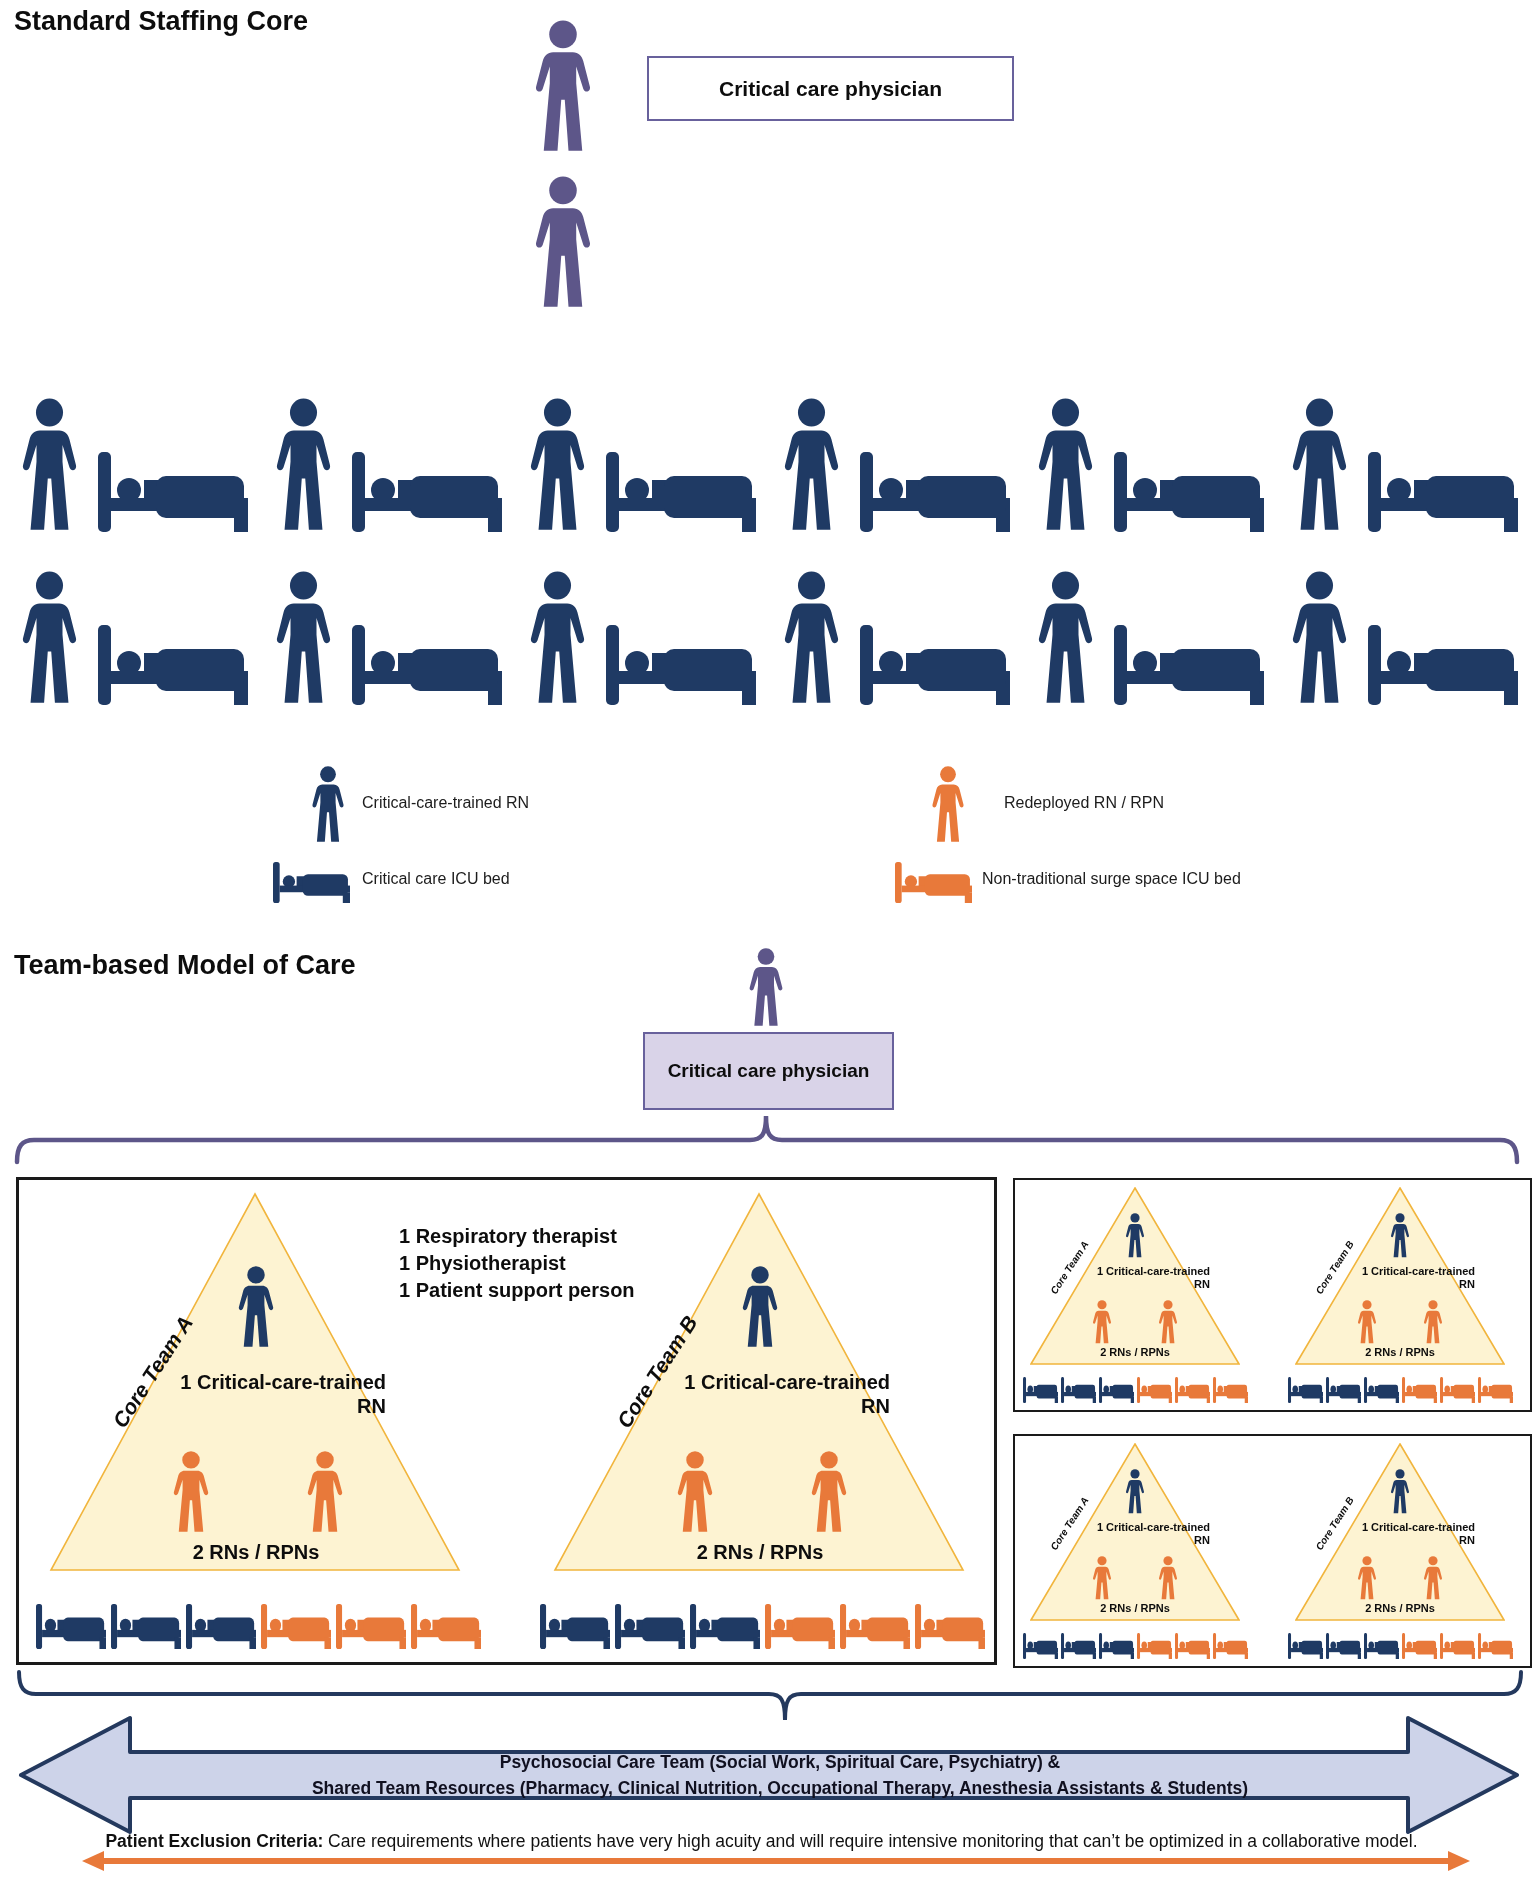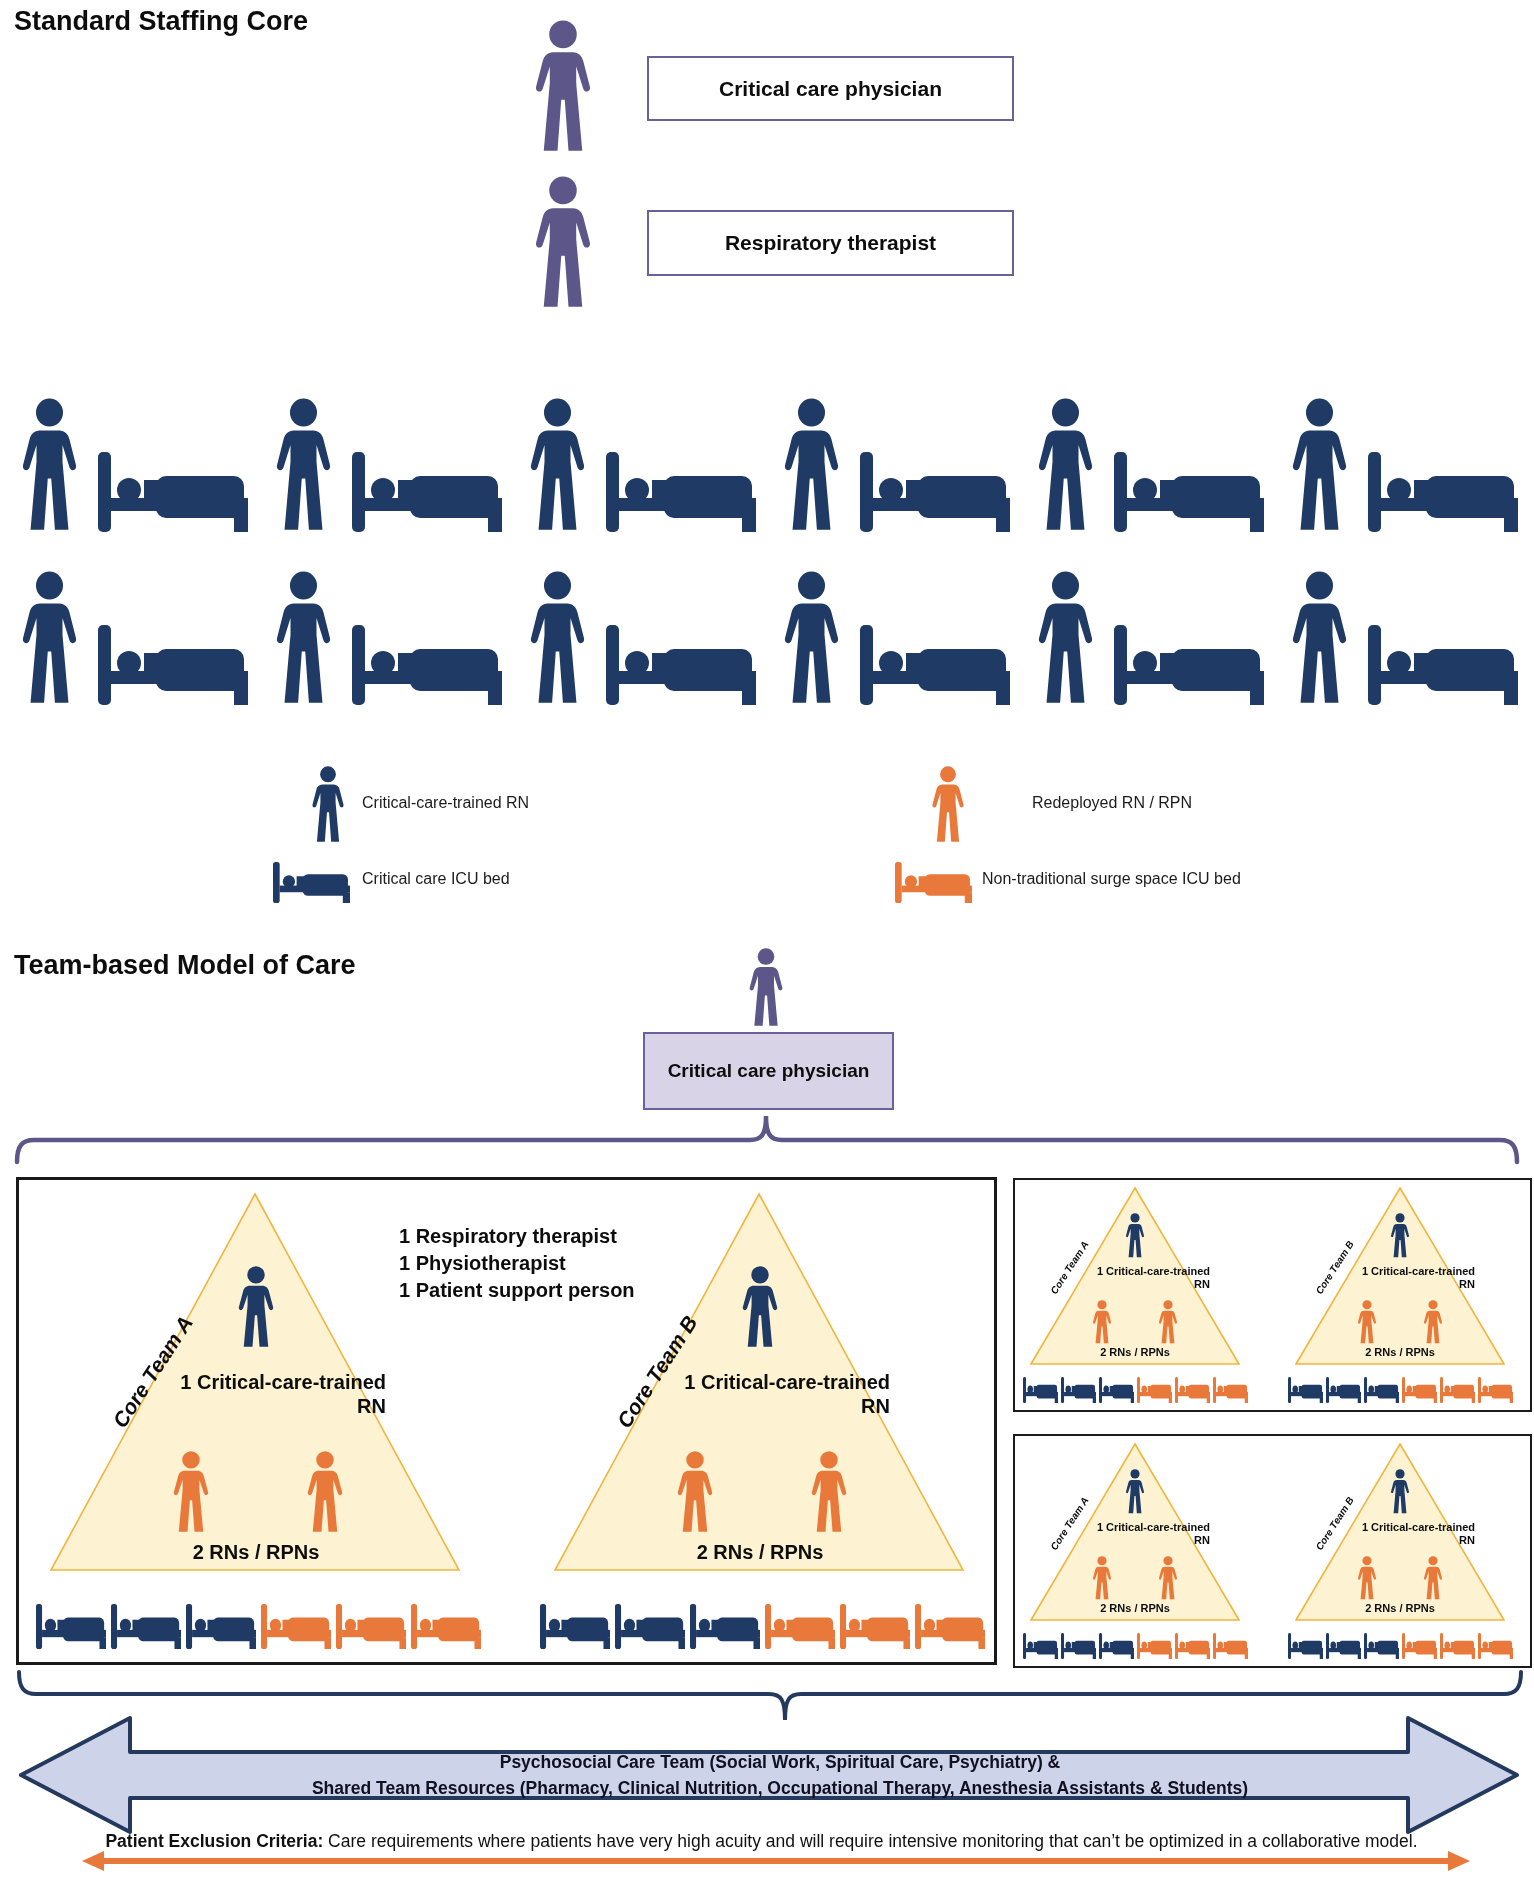--- a/index.html
+++ b/index.html
@@ -66,21 +66,20 @@
   <div class="abs sec-title" style="left:14px;top:6px;">Standard Staffing Core</div>
 
   <svg class="abs c-purple" style="left:530px;top:20px;" width="66" height="133">
       <use href="#icn-person"></use>
     </svg>
   <div class="abs role-box" style="left:647px;top:56px;width:363px;height:61px;">Critical care physician</div>
 
   <svg class="abs c-purple" style="left:530px;top:176px;" width="66" height="133">
       <use href="#icn-person"></use>
     </svg>
-  <div class="abs role-box" style="left:647px;top:210px;width:363px;height:62px;">Respiratory therapist</div>
 
   <div class="abs staff-row" style="left:17px;top:398px;">
   <div class="unit">
     <svg class="c-navy" width="65" height="134">
           <use href="#icn-person"></use>
         </svg>
     <svg class="c-navy" width="150" height="80">
           <use href="#icn-bed"></use>
         </svg>
   </div>
@@ -187,21 +186,21 @@
 </div>
 
   <svg class="abs c-navy" style="left:309px;top:766px;" width="38" height="77">
       <use href="#icn-person"></use>
     </svg>
   <div class="abs legend-label" style="left:362px;top:794px;">Critical-care-trained RN</div>
 
   <svg class="abs c-orange" style="left:929px;top:766px;" width="38" height="77">
       <use href="#icn-person"></use>
     </svg>
-  <div class="abs legend-label" style="left:1032px;top:794px;">Redeployed RN / RPN</div>
+  <div class="abs legend-label" style="left:1004px;top:794px;">Redeployed RN / RPN</div>
 
   <svg class="abs c-navy" style="left:273px;top:862px;" width="77" height="41">
       <use href="#icn-bed"></use>
     </svg>
   <div class="abs legend-label" style="left:362px;top:870px;">Critical care ICU bed</div>
 
   <svg class="abs c-orange" style="left:895px;top:862px;" width="77" height="41">
       <use href="#icn-bed"></use>
     </svg>
   <div class="abs legend-label" style="left:982px;top:870px;">Non-traditional surge space ICU bed</div>

